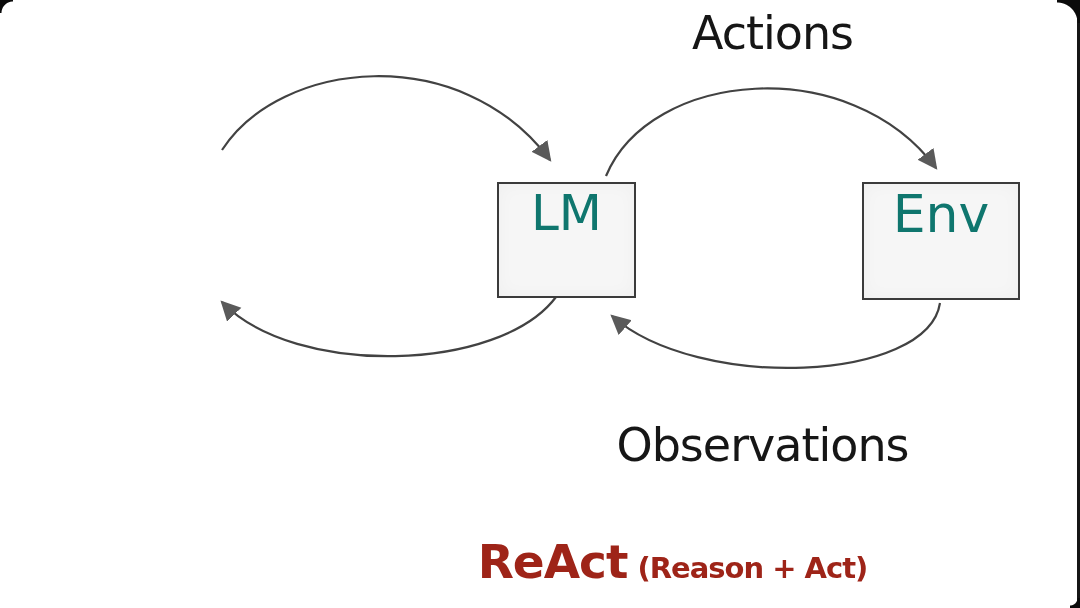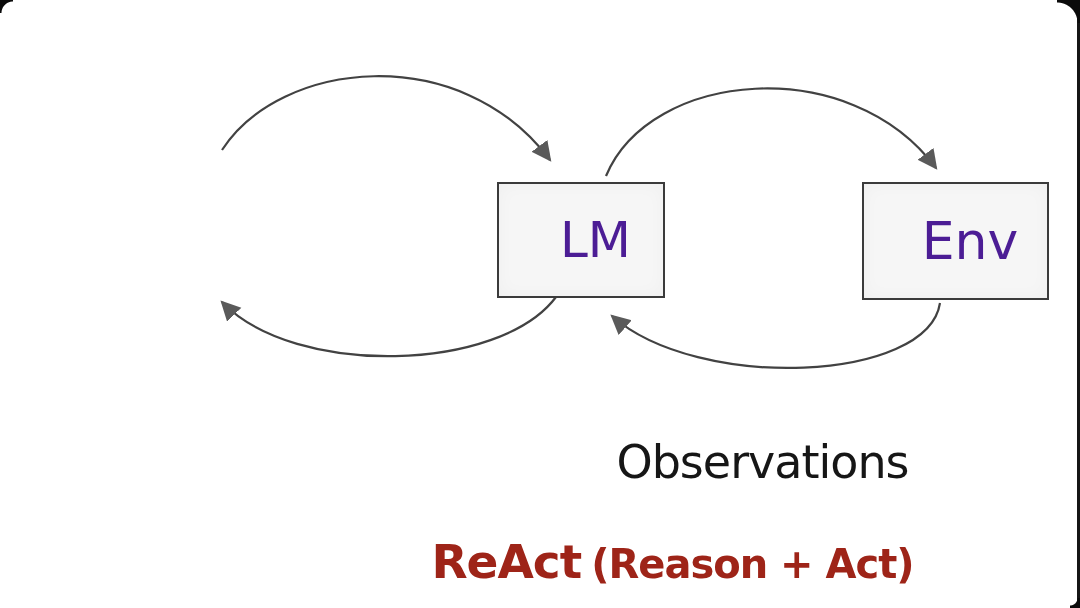--- a/index.html
+++ b/index.html
@@ -38,32 +38,29 @@
   }
   .label-actions {
     left: 640px;
     top: 10px;
     width: 265px;
   }
   .label-observations {
     left: 600px;
     top: 422px;
     width: 325px;
-    margin-top: 17px;
   }
   .node-box {
     position: absolute;
     background: #f6f6f6;
     border: 2px solid #3b3b3b;
     display: flex;
-    align-items: center;
     justify-content: center;
-    color: #4c1d95;
+    color: #0f766e;
     box-shadow: inset 0 0 18px rgba(0,0,0,0.03);
-    padding-left: 29px;
   }
   .node-lm {
     left: 497px;
     top: 182px;
     width: 135px;
     height: 112px;
     font-size: 50px;
   }
   .node-env {
     left: 862px;
@@ -81,21 +78,21 @@
     color: #9e2418;
     white-space: nowrap;
   }
   .title-main {
     font-size: 47px;
     font-weight: bold;
     letter-spacing: -1px;
     text-align: right;
   }
   .title-sub {
-    font-size: 40px;
+    font-size: 29px;
     font-weight: bold;
     letter-spacing: -1px;
     margin-left: 10px;
   }
   
   .frame-right-line {
     position: absolute;
     right: 0; top: 0; bottom: 0;
     width: 3px;
     background: #161616;
@@ -134,20 +131,21 @@
     <path d="M 222 150 C 280 60, 460 40, 550 160" fill="none" stroke="#424242" stroke-width="2.2" marker-end="url(#arrowhead)"></path>
 
     <path d="M 556 297 C 500 372, 295 378, 222 302" fill="none" stroke="#424242" stroke-width="2.2" marker-end="url(#arrowhead)"></path>
 
     <path d="M 606 176 C 650 70, 850 52, 936 168" fill="none" stroke="#424242" stroke-width="2.2" marker-end="url(#arrowhead)"></path>
 
     <path d="M 940 303 C 928 382, 698 392, 612 316" fill="none" stroke="#424242" stroke-width="2.2" marker-end="url(#arrowhead)"></path>
   </svg>
 
 
+  <div class="label label-actions">Actions</div>
 
   <div class="node-box node-lm">
     <span>LM</span>
   </div>
 
   <div class="node-box node-env">
     <span>Env</span>
   </div>
 
   <div class="label label-observations">Observations</div>

